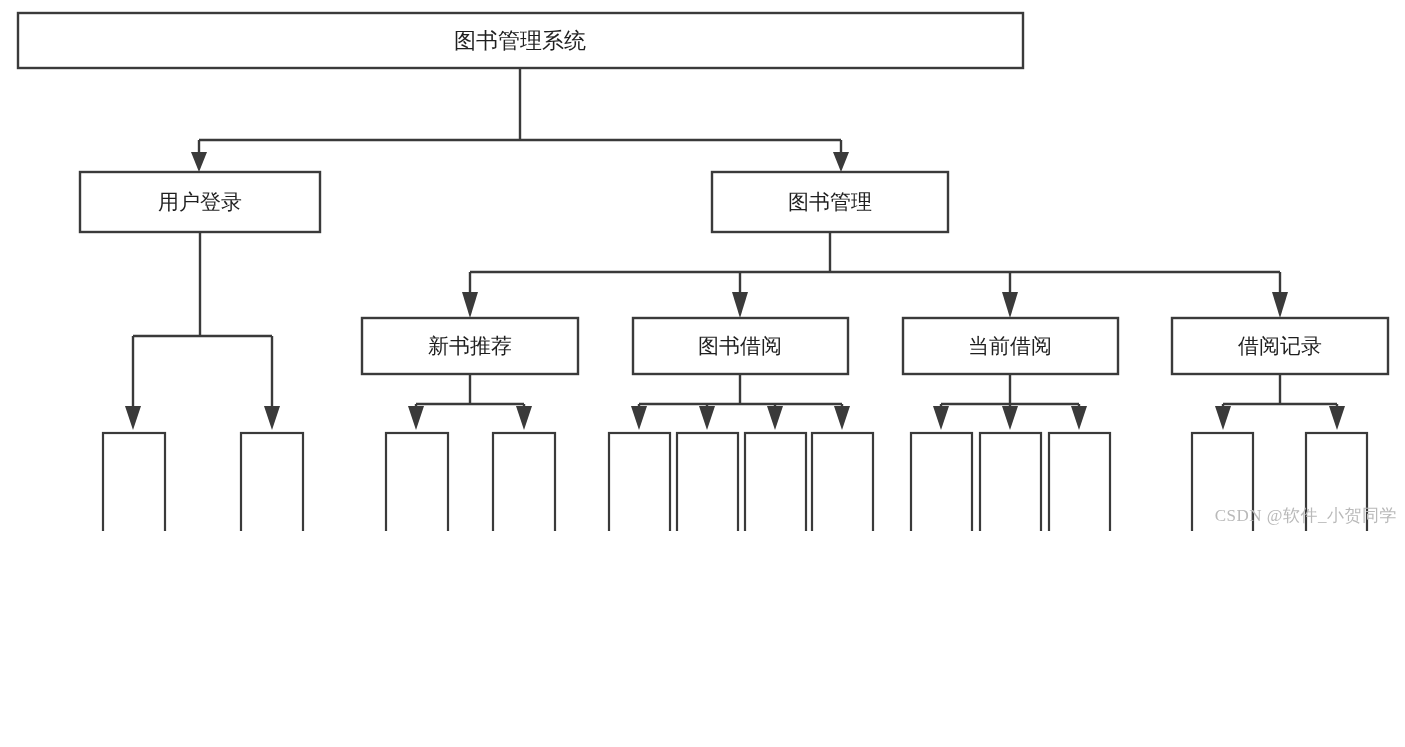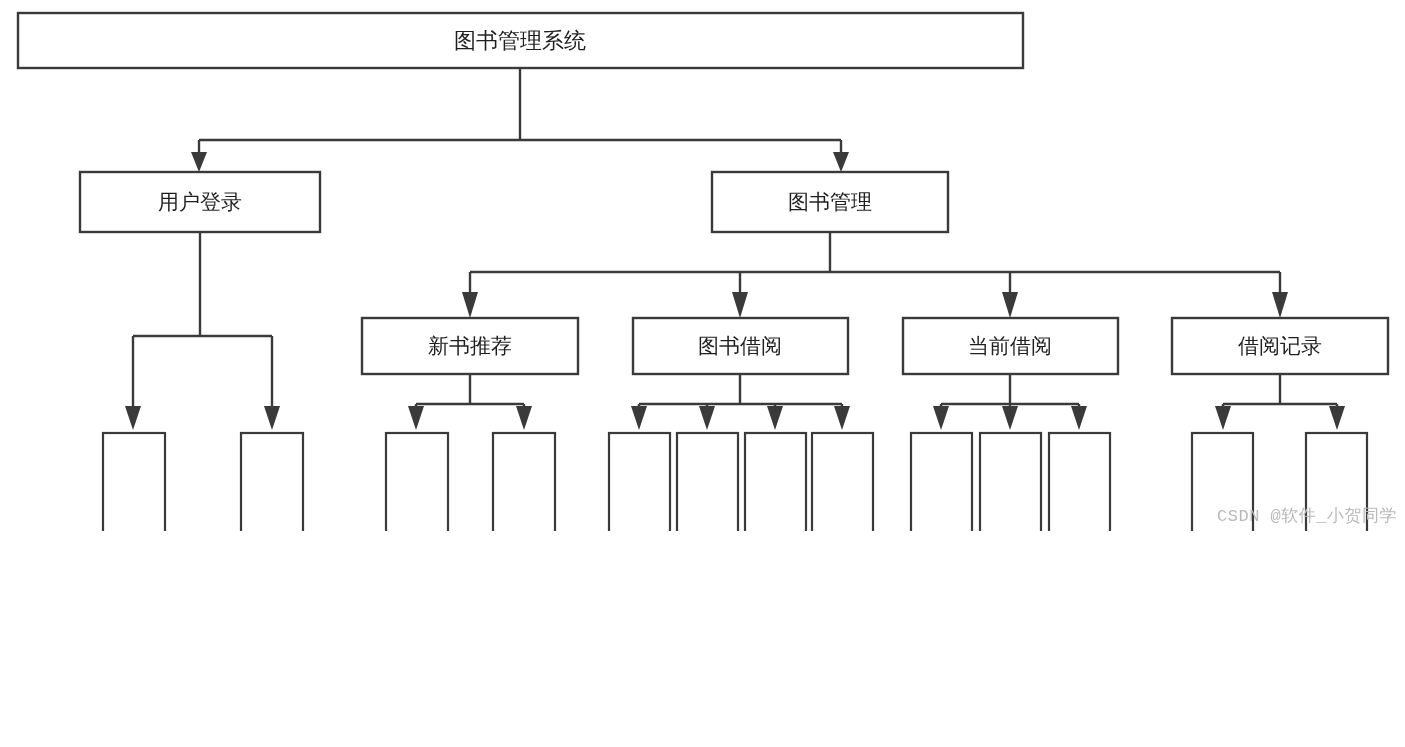--- a/index.html
+++ b/index.html
@@ -66,21 +66,21 @@
     display: flex;
     align-items: center;
     justify-content: center;
     white-space: nowrap;
     pointer-events: none;
   }
   .watermark {
     position: absolute;
     right: 8px;
     bottom: 4px;
-    font-family: Liberation Mono, monospace;
+    font-family: Liberation Serif, serif;
     font-size: 17px;
     color: #b9b9b9;
     letter-spacing: 0.5px;
     user-select: none;
   }
 </style>
 </head>
 <body>
 
 <div id="diagram-root">

